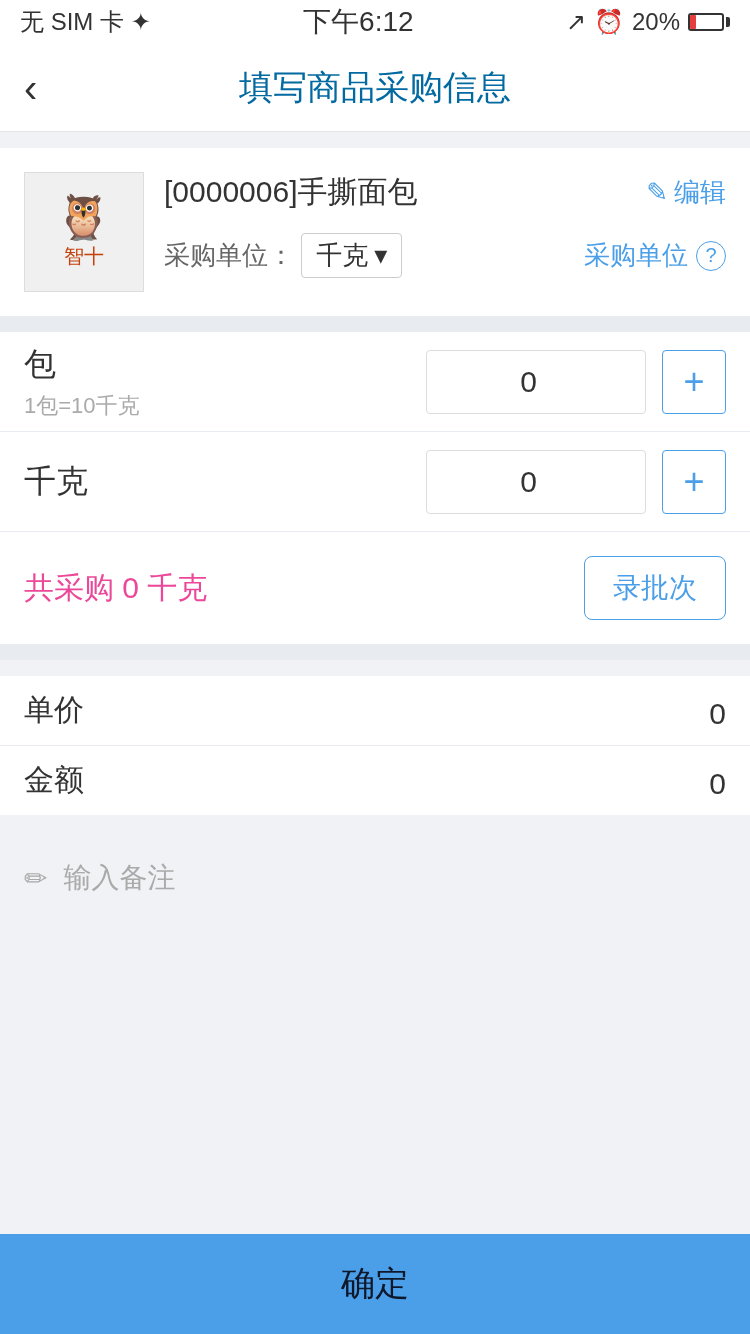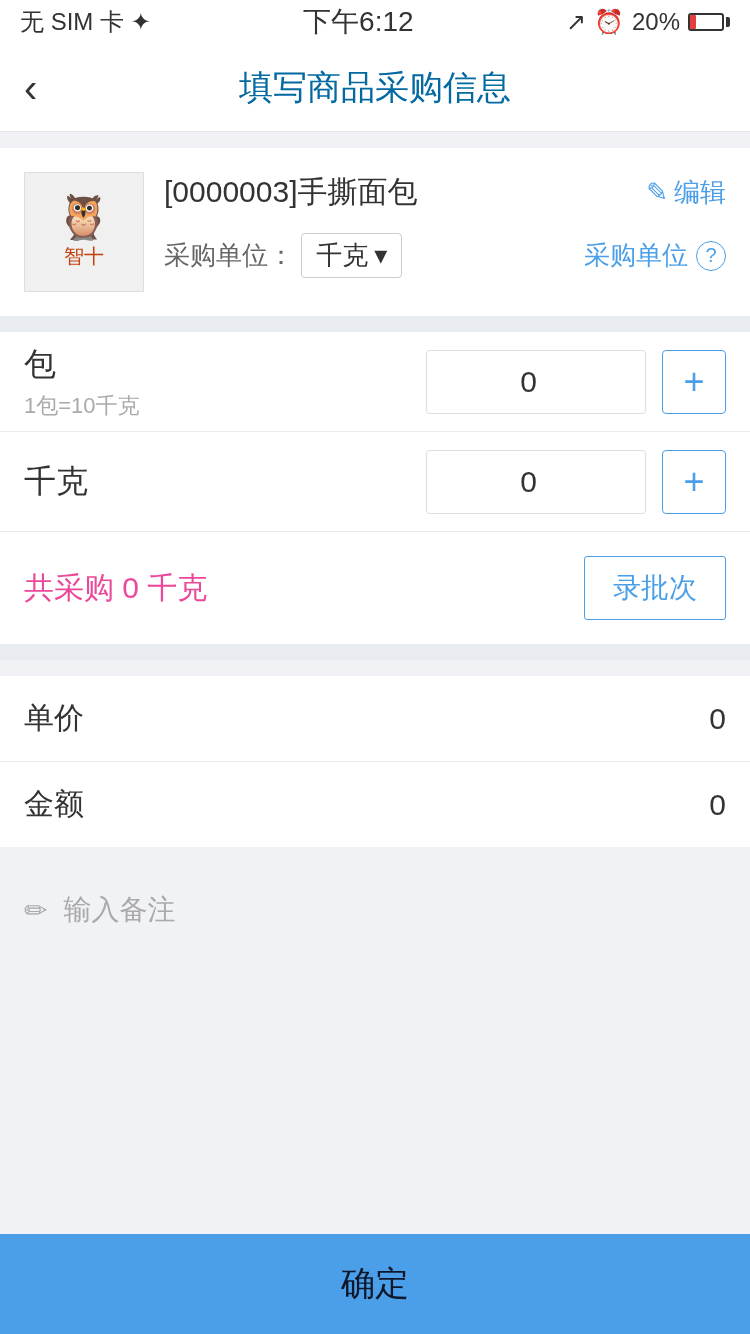--- a/index.html
+++ b/index.html
@@ -247,34 +247,34 @@
     .summary-text {
       font-size: 30px;
       color: #ec4899;
     }
     .batch-btn {
       border: 1px solid #4a9fe8;
       color: #4a9fe8;
       background: #fff;
       padding: 12px 28px;
       font-size: 28px;
-      border-radius: 3px;
+      border-radius: 8px;
       cursor: pointer;
     }
 
     
     .price-section {
       background: #fff;
       margin-top: 16px;
     }
     .price-row {
       display: flex;
-      align-items: center;
+      align-items: flex-end;
       justify-content: space-between;
-      padding: 22px 24px;
+      padding: 14px 24px;
       border-bottom: 1px solid #e8ecf0;
     }
     .price-row:last-child {
       border-bottom: none;
     }
     .price-row-label {
       font-size: 30px;
       color: #333;
     }
     .price-row-value {
@@ -357,21 +357,21 @@
     <span class="nav-title">填写商品采购信息</span>
   </div>
 
   <div class="product-card">
     <div class="product-image">
       <span class="product-image-owl">🦉</span>
       <span class="product-image-label">智十</span>
     </div>
     <div class="product-info">
       <div class="product-name-row">
-        <span class="product-name">[0000003]手撕面包</span>
+        <span class="product-name">[0000006]手撕面包</span>
         <span class="edit-link">
           <span>✎</span>
           <span>编辑</span>
         </span>
       </div>
       <div class="unit-row">
         <span class="unit-label">
           <span>采购单位：</span>
           <span class="unit-select">
             <span>千克</span>

